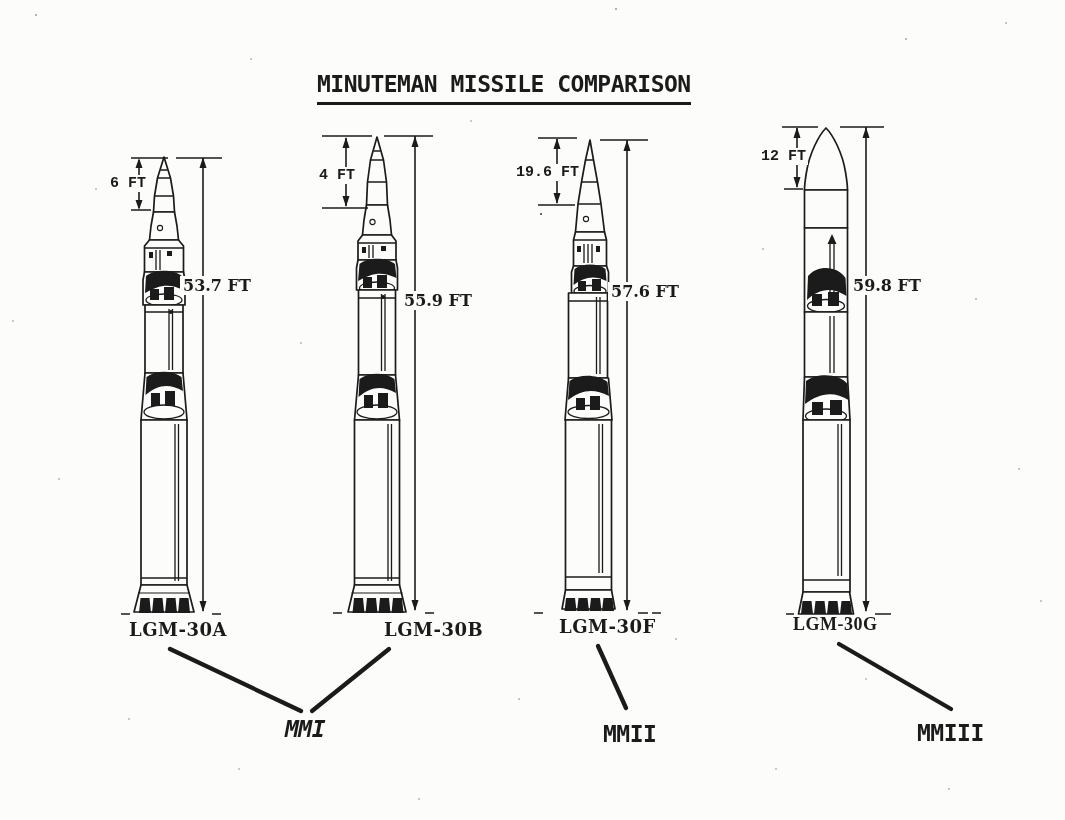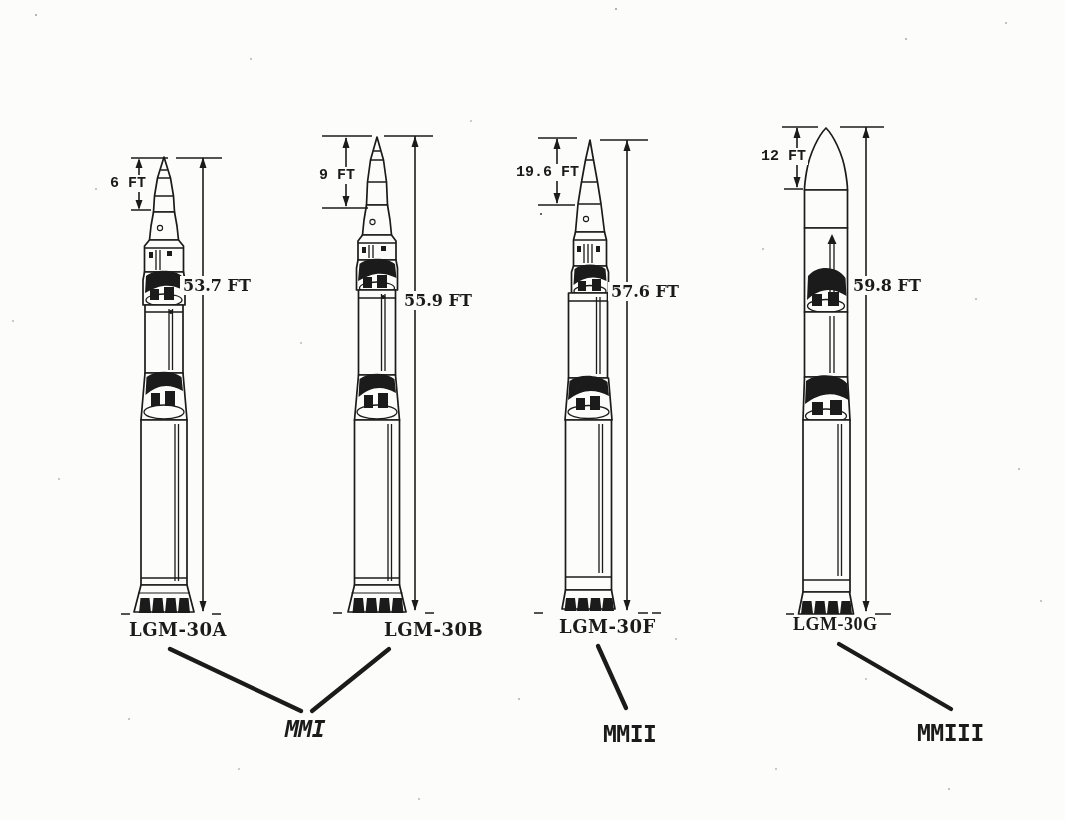--- a/index.html
+++ b/index.html
@@ -213,26 +213,27 @@
     </g>
 
     <g>
       <path class="leader" d="M170,649 L301,711"></path>
       <path class="leader" d="M389,649 L312,711"></path>
       <path class="leader" d="M598,646 L626,708"></path>
       <path class="leader" d="M839,644 L951,709"></path>
     </g>
   </svg>
 
+  <div class="abs title" style="left:317px; top:71px;">MINUTEMAN MISSILE COMPARISON</div>
 
   <div class="abs dim-nose" style="left:108px; top:175px;">6 FT</div>
   <div class="abs dim-total" style="left:180px; top:276px;">53.7 FT</div>
   <div class="abs designation" style="left:129px; top:619px;">LGM-30A</div>
 
-  <div class="abs dim-nose" style="left:317px; top:167px;">9 FT</div>
+  <div class="abs dim-nose" style="left:317px; top:167px;">4 FT</div>
   <div class="abs dim-total" style="left:393px; top:291px;margin-left:8px;">55.9 FT</div>
   <div class="abs designation" style="left:344px; top:619px;margin-left:40px;">LGM-30B</div>
 
   <div class="abs dim-nose" style="left:514px; top:164px;">19.6 FT</div>
   <div class="abs dim-total" style="left:608px; top:282px;">57.6 FT</div>
   <div class="abs designation" style="left:559px; top:616px;">LGM-30F</div>
 
   <div class="abs dim-nose" style="left:759px; top:148px;">12 FT</div>
   <div class="abs dim-total" style="left:850px; top:276px;">59.8 FT</div>
   <div class="abs designation" style="left:793px; top:614px;font-family:Liberation Serif, serif;">LGM-30G</div>

